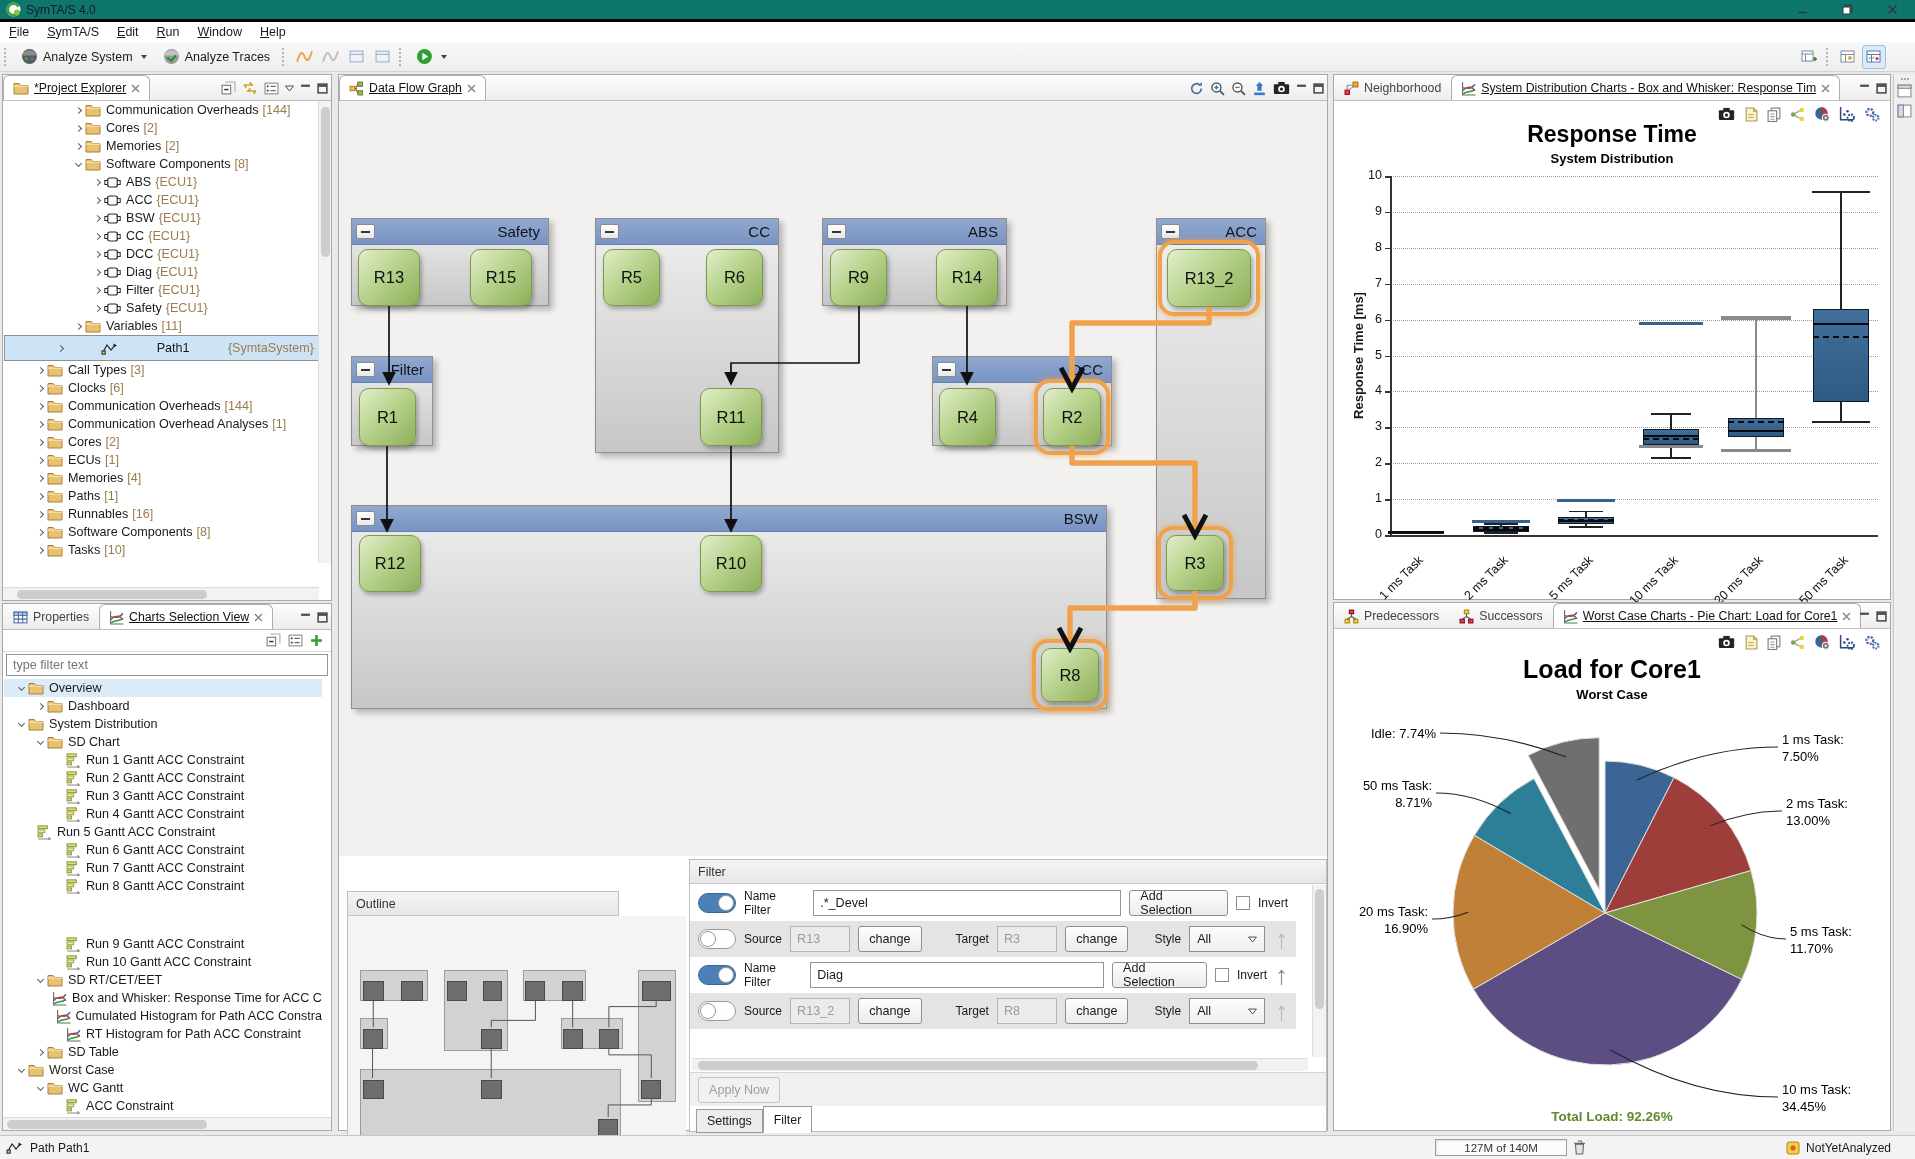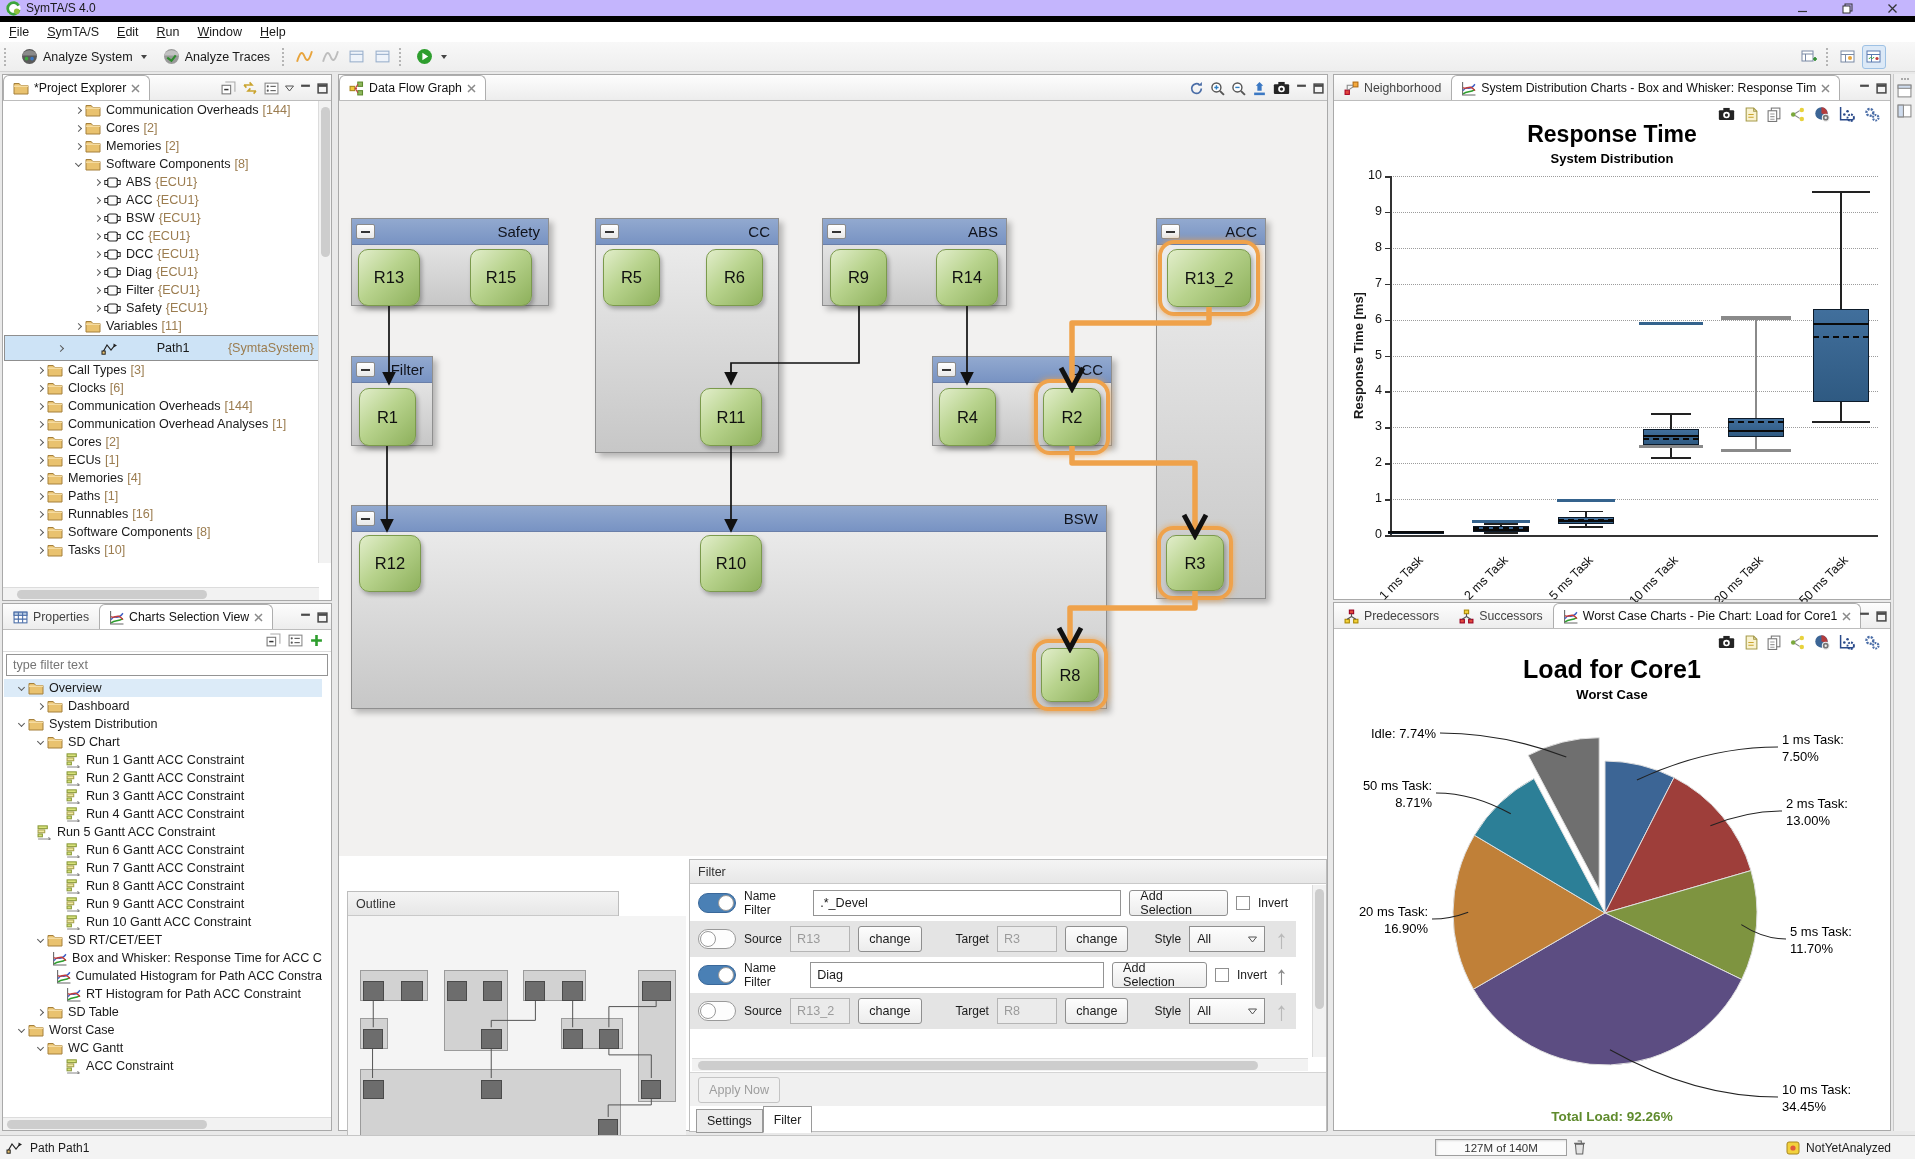--- a/index.html
+++ b/index.html
@@ -3,39 +3,39 @@
 <meta charset="utf-8">
 <style>
   *{margin:0;padding:0;box-sizing:border-box;}
   html,body{width:1915px;height:1159px;overflow:hidden;}
   body{font-family:"Liberation Sans",sans-serif;font-size:12px;background:#e9e9e9;color:#1a1a1a;position:relative;}
   .abs{position:absolute;}
   .ic{display:inline-flex;align-items:center;justify-content:center;line-height:0;}
   .ic svg{display:block;}
 
   
-  #titlebar{left:0;top:0;width:1915px;height:22px;background:#c4b5fd;display:flex;align-items:center;border-bottom:6px solid #000000;justify-content:space-between;}
+  #titlebar{left:0;top:0;width:1915px;height:22px;background:#0f766e;display:flex;align-items:center;border-bottom:3px solid #000000;justify-content:space-between;}
   #titlebar .t{font-size:12px;margin-left:5px;}
   .wbtn{width:45px;height:22px;display:flex;align-items:center;justify-content:center;}
   #menubar{left:0;top:22px;width:1915px;height:20px;background:#fff;display:flex;align-items:center;}
   .mitem{padding:0 9px;font-size:12.5px;}
   .mitem b{font-weight:normal;text-decoration:underline;}
   #toolbar{left:0;top:42px;width:1915px;height:30px;background:linear-gradient(#f8f8f8,#eeeeee);border-bottom:1px solid #d2d2d2;display:flex;align-items:center;}
   .tbtn{display:flex;align-items:center;gap:5px;padding:3px 7px;border:1px solid transparent;border-radius:3px;font-size:12.5px;}
   .grip{width:5px;height:18px;margin:0 4px;border-left:2px dotted #b5b5b5;}
   .dda{width:0;height:0;border-left:3.5px solid transparent;border-right:3.5px solid transparent;border-top:4px solid #444;margin-left:3px;}
   .tspacer{flex:1;}
   .pbtn{width:24px;height:24px;display:flex;align-items:center;justify-content:center;border:1px solid transparent;border-radius:3px;margin:0 1px;}
   .pbtn.active{background:#dce9f7;border-color:#9ec1e4;}
 
   
   .panel{position:absolute;background:#fff;border:1px solid #a9a9a9;}
   .tabbar{display:flex;align-items:flex-end;height:26px;background:linear-gradient(#fdfdfd,#ededed);border-bottom:1px solid #bdbdbd;position:relative;}
   .tab{display:flex;align-items:center;gap:5px;height:25px;padding:0 9px;font-size:12.3px;color:#444;white-space:nowrap;border:1px solid transparent;border-bottom:none;}
-  .tab.active{background:#fff;border-color:#aeaeae;border-radius:6px 6px 0 0;color:#111;}
+  .tab.active{background:#fff;border-color:#aeaeae;border-radius:6px 6px 0 0;color:#111;text-decoration:underline;}
   .tb-icons{position:absolute;right:3px;top:0;height:26px;display:flex;align-items:center;gap:6px;}
 
   
   .tree{position:absolute;overflow:hidden;background:#fff;font-size:12.6px;}
   .trow{display:flex;align-items:center;height:18px;white-space:nowrap;}
   .trow.sel{background:#cde3f6;}
   .trow.sel2{background:#dcebf8;}
   .trow .lab{margin-left:5px;}
   .trow .sfx{margin-left:4px;color:#9b7c4f;}
   .chevbox{width:14px;display:inline-flex;justify-content:center;}
@@ -846,21 +846,21 @@
         <span class="ic">
           <svg width="15" height="15" viewBox="0 0 14 14">
             <rect x="1" y="0.8" width="8.6" height="2.6" fill="#d8e27a" stroke="#8a9a3a"></rect>
             <rect x="1" y="4.6" width="6.2" height="2.6" fill="#efe9a0" stroke="#a8a24e"></rect>
             <rect x="1" y="8.4" width="4" height="2.6" fill="#d8e27a" stroke="#8a9a3a"></rect>
             <path d="M1 13h11.6M12.6 13l-2-1.4M12.6 13l-2 1.4" stroke="#888" fill="none"></path>
           </svg>
         </span>
         <span class="lab">Run 8 Gantt ACC Constraint</span>
       </div>
-      <div class="trow" style="padding-left: 48px;">
+      <div class="trow" style="padding-left: 48px; margin-top: 40px;">
         <span class="chevbox"></span>
         <span class="ic">
           <svg width="15" height="15" viewBox="0 0 14 14">
             <rect x="1" y="0.8" width="8.6" height="2.6" fill="#d8e27a" stroke="#8a9a3a"></rect>
             <rect x="1" y="4.6" width="6.2" height="2.6" fill="#efe9a0" stroke="#a8a24e"></rect>
             <rect x="1" y="8.4" width="4" height="2.6" fill="#d8e27a" stroke="#8a9a3a"></rect>
             <path d="M1 13h11.6M12.6 13l-2-1.4M12.6 13l-2 1.4" stroke="#888" fill="none"></path>
           </svg>
         </span>
         <span class="lab">Run 9 Gantt ACC Constraint</span>

